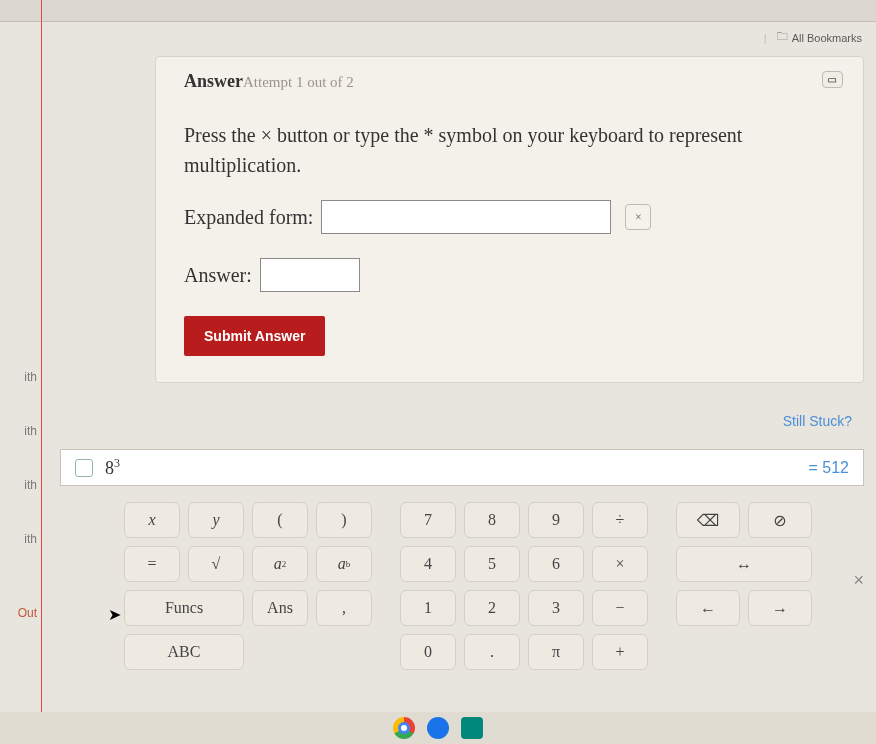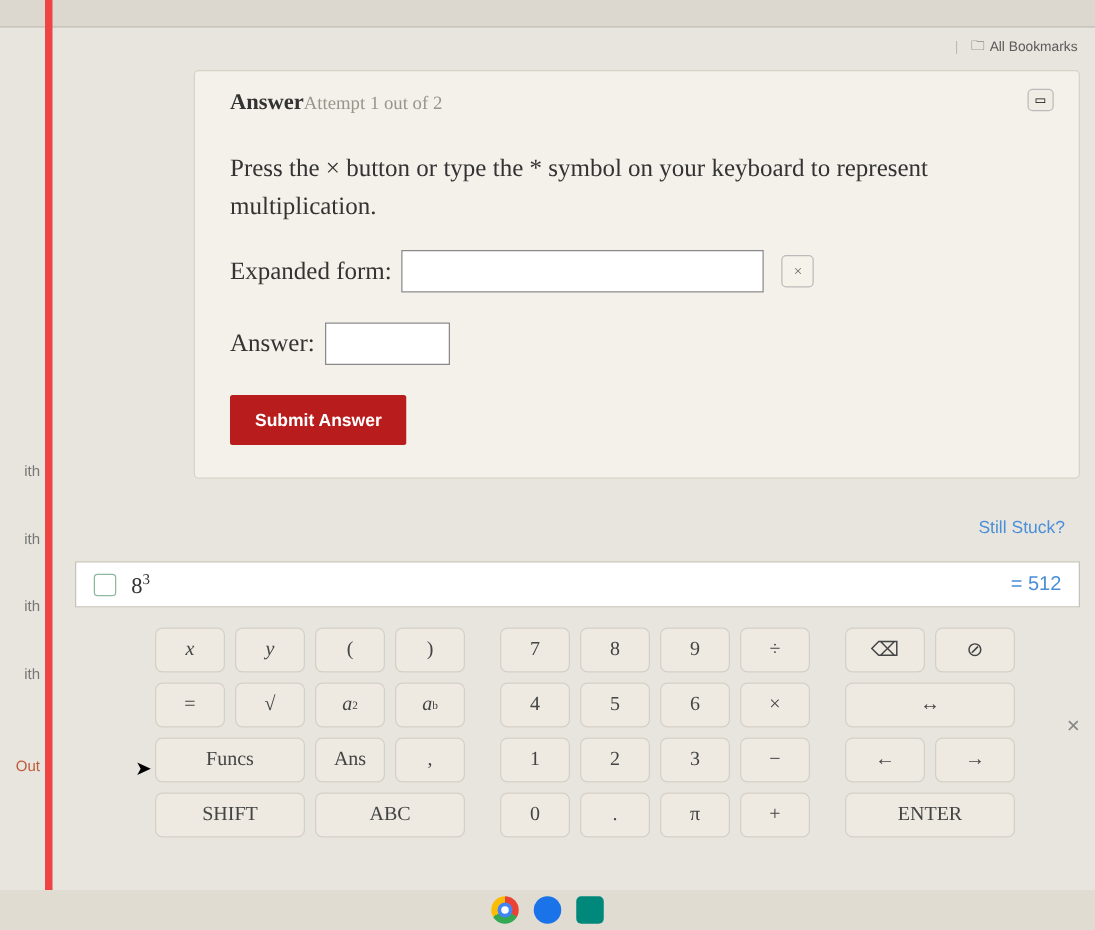--- a/index.html
+++ b/index.html
@@ -30,21 +30,21 @@
 }
 .sidebar {
   position: absolute;
   left: 0; top: 0; bottom: 0;
   width: 42px;
   padding-top: 350px;
   font-family: Arial, sans-serif;
   font-size: 12px;
   color: #777;
   text-align: right;
-  border-right: 6px solid #ef4444;
+  border-right: 1px solid #ef4444;
 }
 .sidebar div { padding: 20px 4px 20px 0; }
 .sidebar .out { color: #c05a3a; padding-top: 40px;}
 .card {
   margin: 10px 12px 0 95px;
   background: #f4f1ea;
   border: 1px solid #d8d3c8;
   border-radius: 4px;
   position: relative;
 }
@@ -201,21 +201,20 @@
           <span class="it">a</span>
           <sup>2</sup>
         </div>
       <div class="key">
           <span class="it">a</span>
           <sup>b</sup>
         </div>
       <div class="key wide2">Funcs</div>
       <div class="key">Ans</div>
       <div class="key">,</div>
-      <div class="key wide2">SHIFT</div>
       <div class="key wide2">ABC</div>
     </div>
     <div class="key-col col-b">
       <div class="key">7</div>
       <div class="key">8</div>
       <div class="key">9</div>
       <div class="key">÷</div>
       <div class="key">4</div>
       <div class="key">5</div>
       <div class="key">6</div>
@@ -228,21 +227,20 @@
       <div class="key">.</div>
       <div class="key">π</div>
       <div class="key">+</div>
     </div>
     <div class="key-col col-c">
       <div class="key">⌫</div>
       <div class="key">⊘</div>
       <div class="key wide2">↔</div>
       <div class="key">←</div>
       <div class="key">→</div>
-      <div class="key wide2">ENTER</div>
     </div>
   </div>
 </div>
 
 <div class="close-x">×</div>
 <div class="cursor-ptr">➤</div>
 
 <div class="taskbar">
   <div class="tb-icon chrome"></div>
   <div class="tb-icon blue-app"></div>

